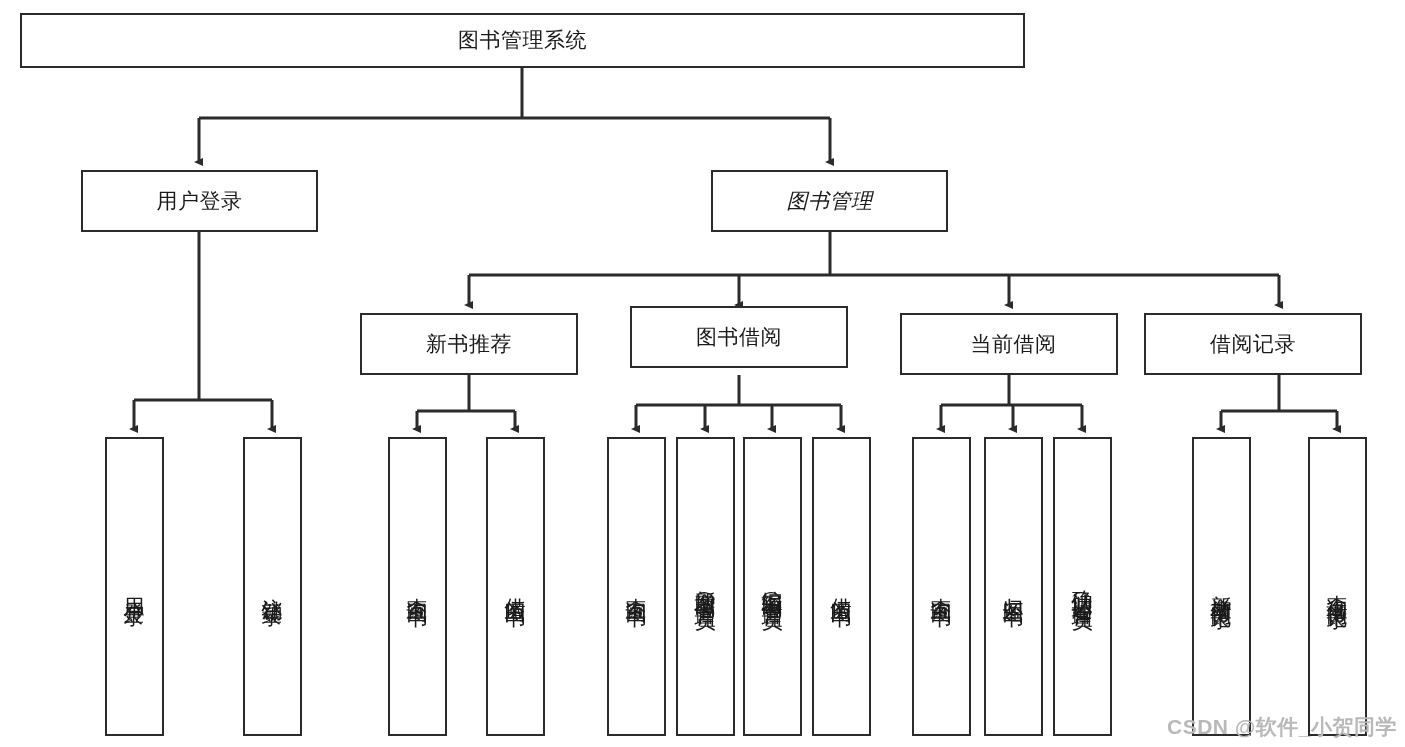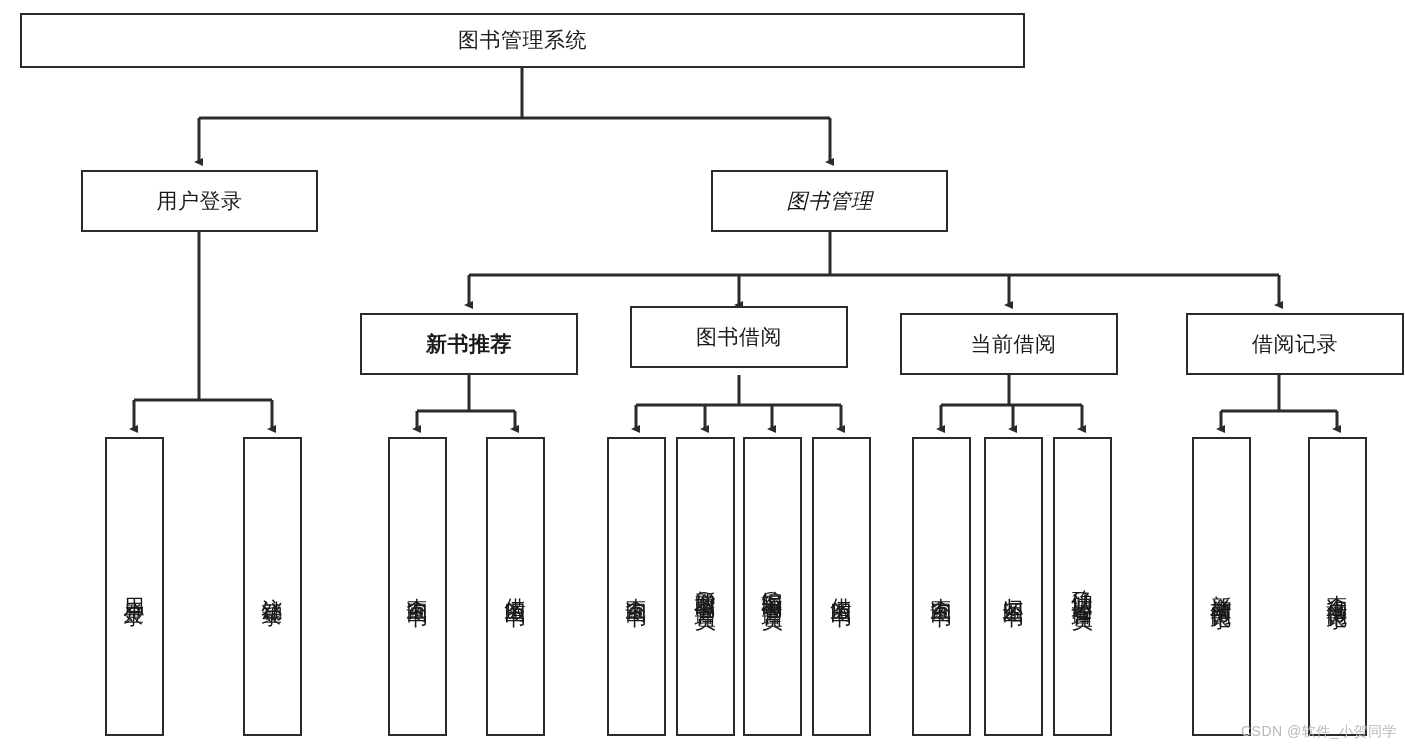--- a/index.html
+++ b/index.html
@@ -54,24 +54,25 @@
     font-size: 21px;
     letter-spacing: 3px;
     line-height: 1.0;
     white-space: normal;
     max-height: 100%;
   }
   #watermark {
     position: absolute;
     right: 8px;
     bottom: 6px;
-    font-size: 14px;
+    font-size: 21px;
     color: #b9b9b9;
     letter-spacing: 0.5px;
     white-space: nowrap;
+    font-weight: bold;
   }
 </style>
 </head>
 <body>
 
 <div id="canvas">
 
   <svg class="wires" viewBox="0 0 1405 747" xmlns="http://www.w3.org/2000/svg">
     <defs>
       <marker id="arrow" markerWidth="10" markerHeight="10" refX="5" refY="5" orient="auto" markerUnits="userSpaceOnUse">
@@ -127,30 +128,30 @@
     <span class="lbl">图书管理系统</span>
   </div>
 
   <div class="node horiz" style="left:81px; top:170px; width:237px; height:62px;">
     <span class="lbl">用户登录</span>
   </div>
   <div class="node horiz" style="left:711px; top:170px; width:237px; height:62px;font-style:italic;">
     <span class="lbl">图书管理</span>
   </div>
 
-  <div class="node horiz" style="left:360px; top:313px; width:218px; height:62px;font-weight:bold;">
+  <div class="node horiz" style="left:360px; top:313px; width:218px; height:62px;">
     <span class="lbl">新书推荐</span>
   </div>
   <div class="node horiz" style="left:630px; top:306px; width:218px; height:62px;">
     <span class="lbl">图书借阅</span>
   </div>
   <div class="node horiz" style="left:900px; top:313px; width:218px; height:62px;padding-left:9px;">
     <span class="lbl">当前借阅</span>
   </div>
-  <div class="node horiz" style="left:1186px; top:313px; width:218px; height:62px;align-items:center;">
+  <div class="node horiz" style="left:1144px; top:313px; width:218px; height:62px;align-items:center;">
     <span class="lbl">借阅记录</span>
   </div>
 
   <div class="node vert" style="left:105px; top:437px; width:59px; height:299px;">
     <span class="lbl">用户登录</span>
   </div>
   <div class="node vert" style="left:243px; top:437px; width:59px; height:299px;">
     <span class="lbl">注销登录</span>
   </div>
 

